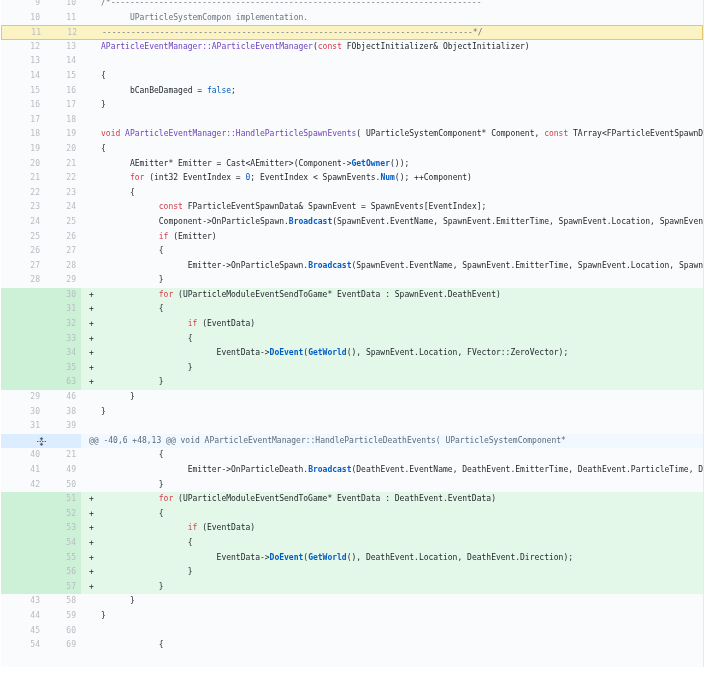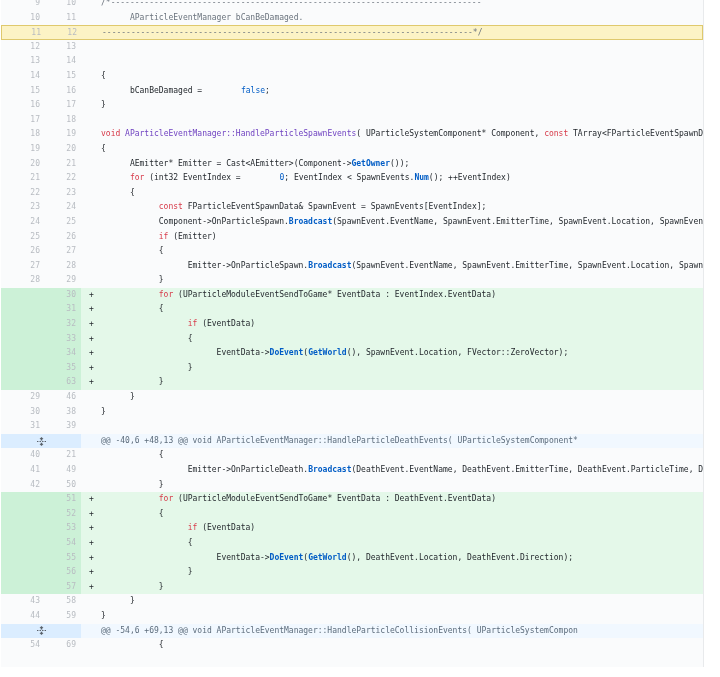--- a/index.html
+++ b/index.html
@@ -12,54 +12,54 @@
        color:var(--line_number);cursor:pointer;}
   .num.new{width:36px;}
   .sign{width:20px;flex:none;padding-left:8px;box-sizing:border-box;color:var(--sign);}
   .code{flex:1;overflow:hidden;color:var(--plain);}
   .row.addition .num{background:var(--addition_gutter_bg);}
   .row.addition .sign,.row.addition .code{background:var(--addition_bg);}
   .row.highlight{background:var(--highlight_bg);border:1px solid var(--highlight_border);}
   .row.hunk{background:var(--hunk_bg);color:var(--hunk_text);}
   .hunk-gutter{width:80px;flex:none;background:var(--hunk_gutter_bg);display:flex;
                align-items:center;justify-content:center;cursor:pointer;}
-  .hunk-text{padding-left:20px;overflow:hidden;}
+  .hunk-text{padding-left:8px;overflow:hidden;}
   .tk-p{color:var(--plain);}
   .tk-k{color:var(--keyword);}
   .tk-e{color:var(--entity);}
   .tk-f{color:var(--call);font-weight:bold;}
-  .tk-n{color:var(--constant);margin-left:34px;}
+  .tk-n{color:var(--constant);}
   .tk-c{color:var(--comment);}
 </style>
 </head>
 <body>
 
 <div class="viewport">
   <div class="diff-table" id="diff-table">
       <div class="row context"><span class="num old">9</span><span class="num new">10</span><span class="sign"></span><span class="code"><span class="tk-c">/*-----------------------------------------------------------------------------</span></span></div>
-      <div class="row context"><span class="num old">10</span><span class="num new">11</span><span class="sign"></span><span class="code">      <span class="tk-c">AParticleEventManager bCanBeDamaged.</span></span></div>
+      <div class="row context"><span class="num old">10</span><span class="num new">11</span><span class="sign"></span><span class="code">      <span class="tk-c">UParticleSystemCompon implementation.</span></span></div>
       <div class="row highlight"><span class="num old">11</span><span class="num new">12</span><span class="sign"></span><span class="code"><span class="tk-c">-----------------------------------------------------------------------------*/</span></span></div>
-      <div class="row context"><span class="num old">12</span><span class="num new">13</span><span class="sign"></span></div>
+      <div class="row context"><span class="num old">12</span><span class="num new">13</span><span class="sign"></span><span class="code"><span class="tk-e">AParticleEventManager::AParticleEventManager</span><span class="tk-p">(</span><span class="tk-k">const</span><span class="tk-p"> FObjectInitializer&amp; ObjectInitializer)</span></span></div>
       <div class="row context"><span class="num old">13</span><span class="num new">14</span><span class="sign"></span></div>
       <div class="row context"><span class="num old">14</span><span class="num new">15</span><span class="sign"></span><span class="code"><span class="tk-p">{</span></span></div>
       <div class="row context"><span class="num old">15</span><span class="num new">16</span><span class="sign"></span><span class="code">      <span class="tk-p">bCanBeDamaged = </span><span class="tk-n">false</span><span class="tk-p">;</span></span></div>
       <div class="row context"><span class="num old">16</span><span class="num new">17</span><span class="sign"></span><span class="code"><span class="tk-p">}</span></span></div>
       <div class="row context"><span class="num old">17</span><span class="num new">18</span><span class="sign"></span><span class="code"></span></div>
       <div class="row context"><span class="num old">18</span><span class="num new">19</span><span class="sign"></span><span class="code"><span class="tk-k">void</span><span class="tk-p"> </span><span class="tk-e">AParticleEventManager::HandleParticleSpawnEvents</span><span class="tk-p">( UParticleSystemComponent* Component, </span><span class="tk-k">const</span><span class="tk-p"> TArray&lt;FParticleEventSpawnData&gt;&amp; SpawnEvents )</span></span></div>
       <div class="row context"><span class="num old">19</span><span class="num new">20</span><span class="sign"></span><span class="code"><span class="tk-p">{</span></span></div>
       <div class="row context"><span class="num old">20</span><span class="num new">21</span><span class="sign"></span><span class="code">      <span class="tk-p">AEmitter* Emitter = Cast&lt;AEmitter&gt;(Component-&gt;</span><span class="tk-f">GetOwner</span><span class="tk-p">());</span></span></div>
-      <div class="row context"><span class="num old">21</span><span class="num new">22</span><span class="sign"></span><span class="code">      <span class="tk-k">for</span><span class="tk-p"> (int32 EventIndex = </span><span class="tk-n">0</span><span class="tk-p">; EventIndex &lt; SpawnEvents.</span><span class="tk-f">Num</span><span class="tk-p">(); ++EventIndex)</span></span></div>
+      <div class="row context"><span class="num old">21</span><span class="num new">22</span><span class="sign"></span><span class="code">      <span class="tk-k">for</span><span class="tk-p"> (int32 EventIndex = </span><span class="tk-n">0</span><span class="tk-p">; EventIndex &lt; SpawnEvents.</span><span class="tk-f">Num</span><span class="tk-p">(); ++Component)</span></span></div>
       <div class="row context"><span class="num old">22</span><span class="num new">23</span><span class="sign"></span><span class="code">      <span class="tk-p">{</span></span></div>
       <div class="row context"><span class="num old">23</span><span class="num new">24</span><span class="sign"></span><span class="code">            <span class="tk-k">const</span><span class="tk-p"> FParticleEventSpawnData&amp; SpawnEvent = SpawnEvents[EventIndex];</span></span></div>
       <div class="row context"><span class="num old">24</span><span class="num new">25</span><span class="sign"></span><span class="code">            <span class="tk-p">Component-&gt;OnParticleSpawn.</span><span class="tk-f">Broadcast</span><span class="tk-p">(SpawnEvent.EventName, SpawnEvent.EmitterTime, SpawnEvent.Location, SpawnEvent.Velocity);</span></span></div>
       <div class="row context"><span class="num old">25</span><span class="num new">26</span><span class="sign"></span><span class="code">            <span class="tk-k">if</span><span class="tk-p"> (Emitter)</span></span></div>
       <div class="row context"><span class="num old">26</span><span class="num new">27</span><span class="sign"></span><span class="code">            <span class="tk-p">{</span></span></div>
       <div class="row context"><span class="num old">27</span><span class="num new">28</span><span class="sign"></span><span class="code">                  <span class="tk-p">Emitter-&gt;OnParticleSpawn.</span><span class="tk-f">Broadcast</span><span class="tk-p">(SpawnEvent.EventName, SpawnEvent.EmitterTime, SpawnEvent.Location, SpawnEvent.Velocity);</span></span></div>
       <div class="row context"><span class="num old">28</span><span class="num new">29</span><span class="sign"></span><span class="code">            <span class="tk-p">}</span></span></div>
-      <div class="row addition"><span class="num old"></span><span class="num new">30</span><span class="sign">+</span><span class="code">            <span class="tk-k">for</span><span class="tk-p"> (UParticleModuleEventSendToGame* EventData : EventIndex.EventData)</span></span></div>
+      <div class="row addition"><span class="num old"></span><span class="num new">30</span><span class="sign">+</span><span class="code">            <span class="tk-k">for</span><span class="tk-p"> (UParticleModuleEventSendToGame* EventData : SpawnEvent.DeathEvent)</span></span></div>
       <div class="row addition"><span class="num old"></span><span class="num new">31</span><span class="sign">+</span><span class="code">            <span class="tk-p">{</span></span></div>
       <div class="row addition"><span class="num old"></span><span class="num new">32</span><span class="sign">+</span><span class="code">                  <span class="tk-k">if</span><span class="tk-p"> (EventData)</span></span></div>
       <div class="row addition"><span class="num old"></span><span class="num new">33</span><span class="sign">+</span><span class="code">                  <span class="tk-p">{</span></span></div>
       <div class="row addition"><span class="num old"></span><span class="num new">34</span><span class="sign">+</span><span class="code">                        <span class="tk-p">EventData-&gt;</span><span class="tk-f">DoEvent</span><span class="tk-p">(</span><span class="tk-f">GetWorld</span><span class="tk-p">(), SpawnEvent.Location, FVector::ZeroVector);</span></span></div>
       <div class="row addition"><span class="num old"></span><span class="num new">35</span><span class="sign">+</span><span class="code">                  <span class="tk-p">}</span></span></div>
       <div class="row addition"><span class="num old"></span><span class="num new">63</span><span class="sign">+</span><span class="code">            <span class="tk-p">}</span></span></div>
       <div class="row context"><span class="num old">29</span><span class="num new">46</span><span class="sign"></span><span class="code">      <span class="tk-p">}</span></span></div>
       <div class="row context"><span class="num old">30</span><span class="num new">38</span><span class="sign"></span><span class="code"><span class="tk-p">}</span></span></div>
       <div class="row context"><span class="num old">31</span><span class="num new">39</span><span class="sign"></span><span class="code"></span></div>
       <div class="row hunk"><div class="hunk-gutter"><svg width="9" height="11" viewBox="0 0 16 16" fill="#586069">
@@ -70,19 +70,17 @@
       <div class="row context"><span class="num old">42</span><span class="num new">50</span><span class="sign"></span><span class="code">            <span class="tk-p">}</span></span></div>
       <div class="row addition"><span class="num old"></span><span class="num new">51</span><span class="sign">+</span><span class="code">            <span class="tk-k">for</span><span class="tk-p"> (UParticleModuleEventSendToGame* EventData : DeathEvent.EventData)</span></span></div>
       <div class="row addition"><span class="num old"></span><span class="num new">52</span><span class="sign">+</span><span class="code">            <span class="tk-p">{</span></span></div>
       <div class="row addition"><span class="num old"></span><span class="num new">53</span><span class="sign">+</span><span class="code">                  <span class="tk-k">if</span><span class="tk-p"> (EventData)</span></span></div>
       <div class="row addition"><span class="num old"></span><span class="num new">54</span><span class="sign">+</span><span class="code">                  <span class="tk-p">{</span></span></div>
       <div class="row addition"><span class="num old"></span><span class="num new">55</span><span class="sign">+</span><span class="code">                        <span class="tk-p">EventData-&gt;</span><span class="tk-f">DoEvent</span><span class="tk-p">(</span><span class="tk-f">GetWorld</span><span class="tk-p">(), DeathEvent.Location, DeathEvent.Direction);</span></span></div>
       <div class="row addition"><span class="num old"></span><span class="num new">56</span><span class="sign">+</span><span class="code">                  <span class="tk-p">}</span></span></div>
       <div class="row addition"><span class="num old"></span><span class="num new">57</span><span class="sign">+</span><span class="code">            <span class="tk-p">}</span></span></div>
       <div class="row context"><span class="num old">43</span><span class="num new">58</span><span class="sign"></span><span class="code">      <span class="tk-p">}</span></span></div>
       <div class="row context"><span class="num old">44</span><span class="num new">59</span><span class="sign"></span><span class="code"><span class="tk-p">}</span></span></div>
-      <div class="row hunk"><div class="hunk-gutter"><svg width="9" height="11" viewBox="0 0 16 16" fill="#586069">
-            <path d="M8 0l3.5 3.5H9.5V6h-3V3.5H4.5L8 0zm0 16l-3.5-3.5h2V10h3v2.5h2L8 16zM0 7.25h2.5v1.5H0zm4.5 0h2.5v1.5H4.5zm4.5 0h2.5v1.5H9zm4.5 0H16v1.5h-2.5z"></path>
-          </svg></div><div class="hunk-text">@@ -54,6 +69,13 @@ void AParticleEventManager::HandleParticleCollisionEvents( UParticleSystemCompon</div></div>
+      <div class="row context"><span class="num old">45</span><span class="num new">60</span><span class="sign"></span><span class="code"></span></div>
       <div class="row context"><span class="num old">54</span><span class="num new">69</span><span class="sign"></span><span class="code">            <span class="tk-p">{</span></span></div>
       <div class="row context"><span class="num old"></span><span class="num new"></span><span class="sign"></span><span class="code"></span></div>
     </div>
 </div>
 
 </body></html>

